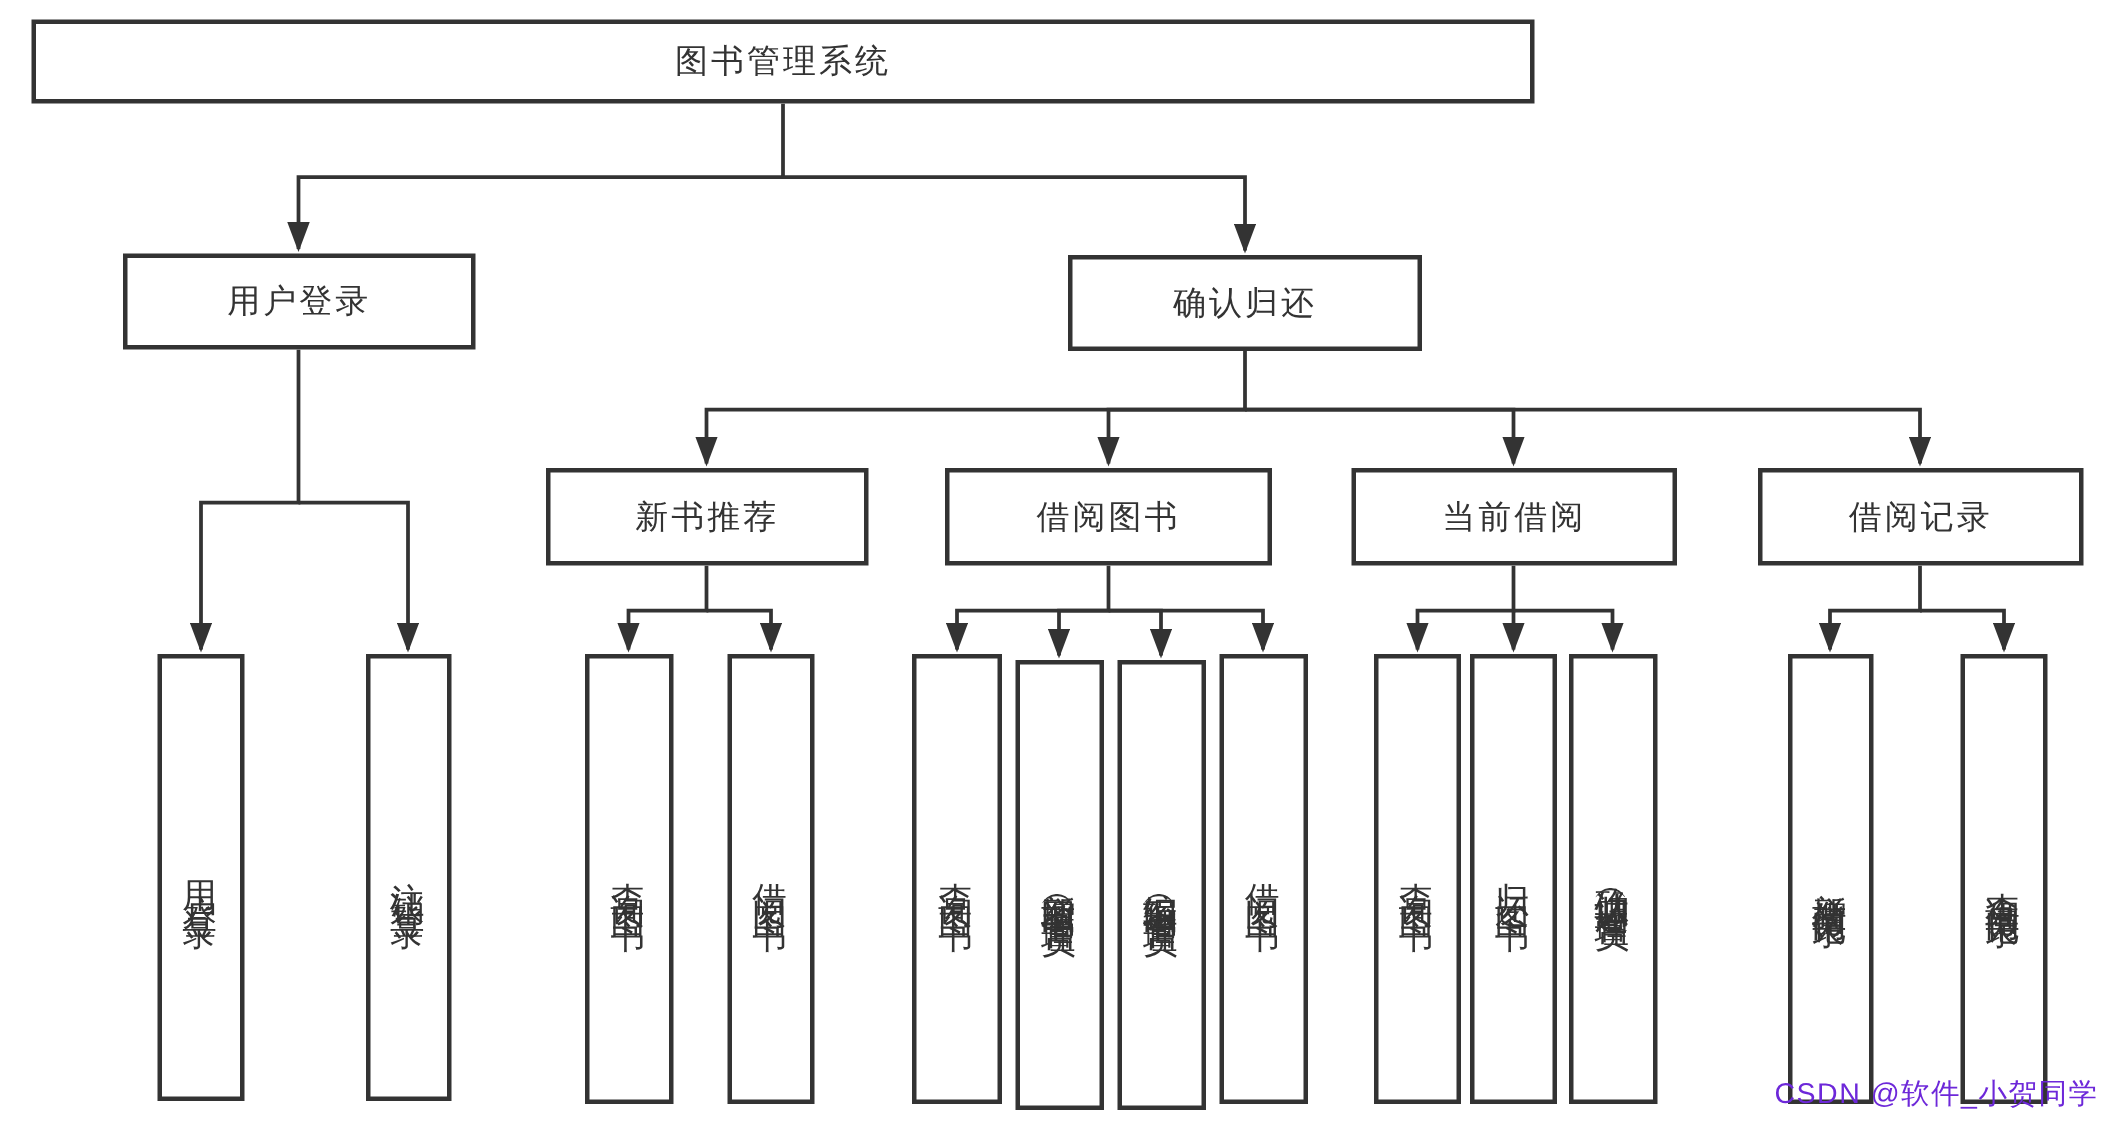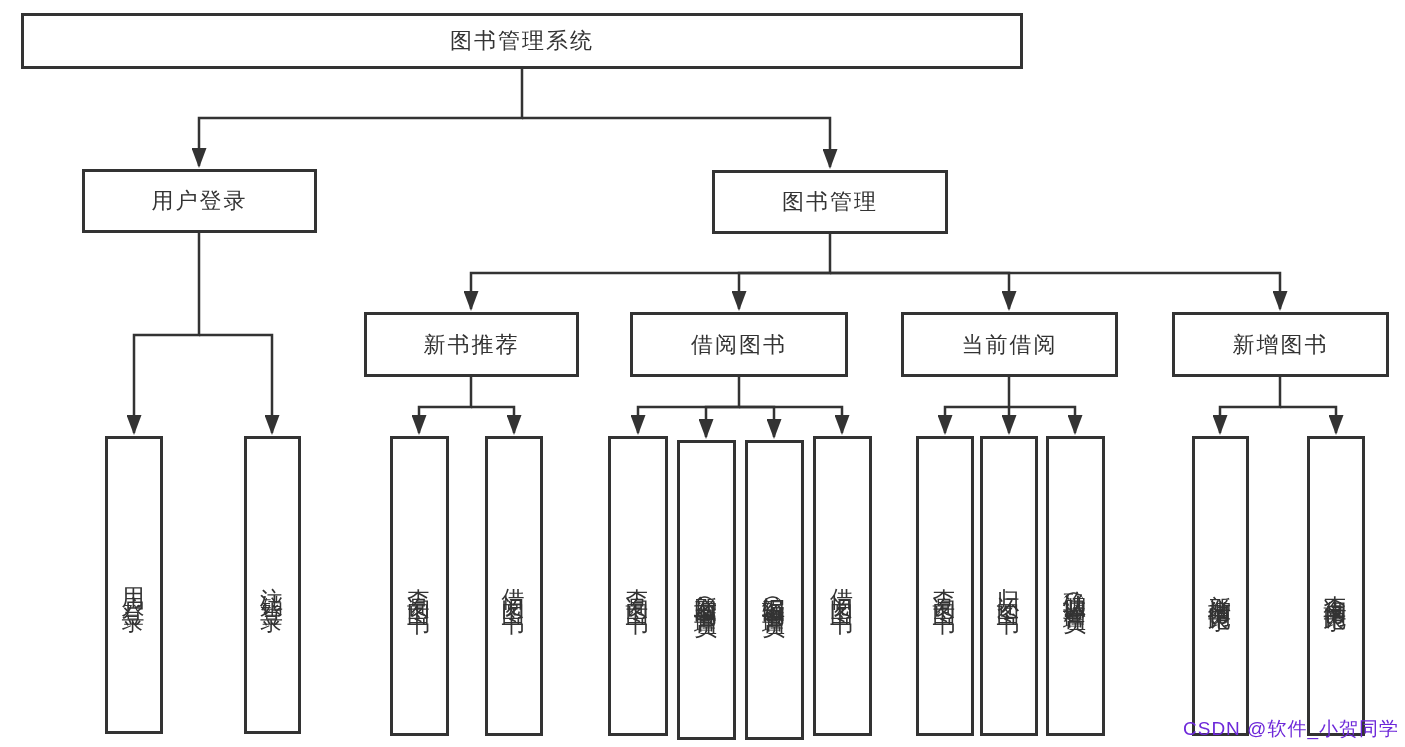--- a/index.html
+++ b/index.html
@@ -63,26 +63,26 @@
     <path class="conn" d="M1009 407 V433" marker-end="url(#arrowhead)"></path>
     <path class="conn" d="M1009 407 H1075 V433" marker-end="url(#arrowhead)"></path>
 
     <path class="conn" d="M1280 377 V407 H1220 V433" marker-end="url(#arrowhead)"></path>
     <path class="conn" d="M1280 407 H1336 V433" marker-end="url(#arrowhead)"></path>
   </svg>
 
   <div class="node" style="left:21px; top:13px; width:1002px; height:56px;">图书管理系统</div>
 
   <div class="node" style="left:82px; top:169px; width:235px; height:64px;">用户登录</div>
-  <div class="node" style="left:712px; top:170px; width:236px; height:64px;">图书管理</div>
+  <div class="node" style="left:712px; top:170px; width:236px; height:64px;">确认归还</div>
 
   <div class="node" style="left:364px; top:312px; width:215px; height:65px;text-align:right;">新书推荐</div>
   <div class="node" style="left:630px; top:312px; width:218px; height:65px;">借阅图书</div>
   <div class="node" style="left:901px; top:312px; width:217px; height:65px;text-align:right;">当前借阅</div>
-  <div class="node" style="left:1172px; top:312px; width:217px; height:65px;">新增图书</div>
+  <div class="node" style="left:1172px; top:312px; width:217px; height:65px;">借阅记录</div>
 
   <div class="node leaf" style="left:105px; top:436px; width:58px; height:298px;">用户登录</div>
   <div class="node leaf" style="left:244px; top:436px; width:57px; height:298px;">注销登录</div>
 
   <div class="node leaf" style="left:390px; top:436px; width:59px; height:300px;">查询图书</div>
   <div class="node leaf" style="left:485px; top:436px; width:58px; height:300px;">借阅图书</div>
 
   <div class="node leaf" style="left:608px; top:436px; width:60px; height:300px;">查询图书</div>
   <div class="node leaf tight" style="left:677px; top:440px; width:59px; height:300px;">新增图书（管理员）</div>
   <div class="node leaf tight" style="left:745px; top:440px; width:59px; height:300px;">编辑图书（管理员）</div>

